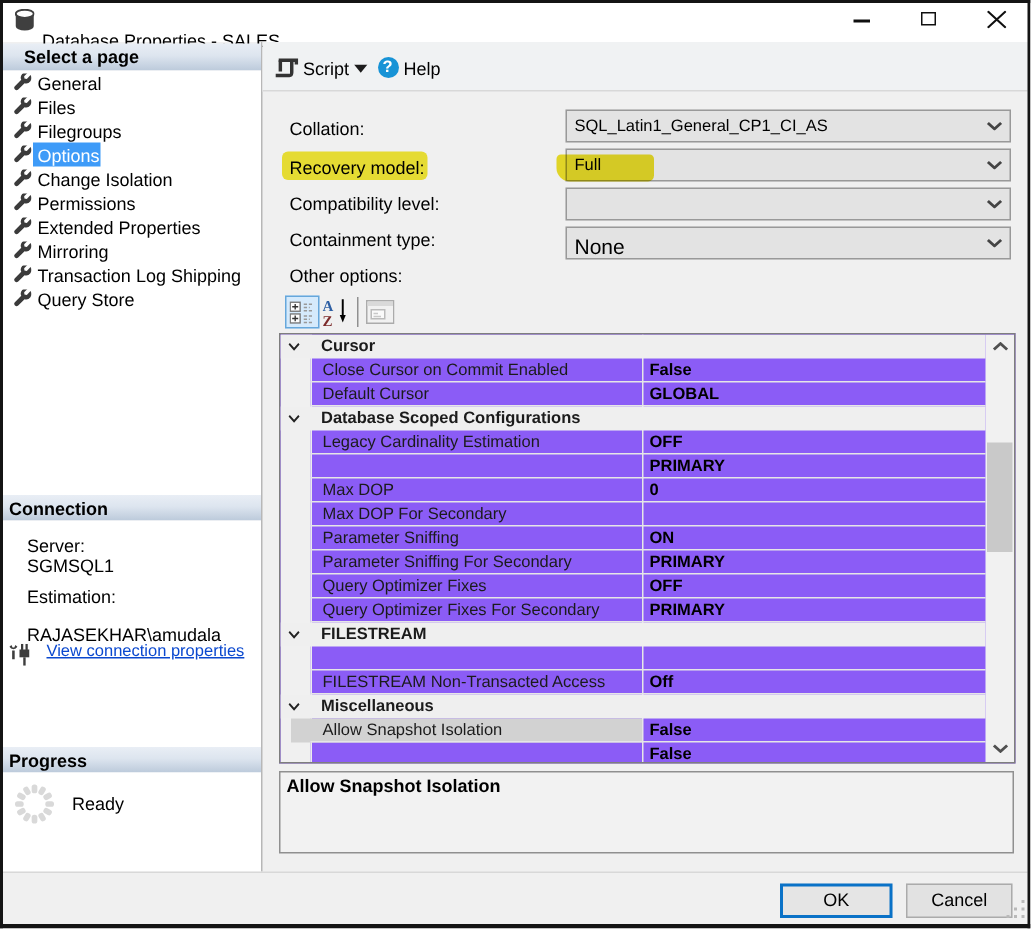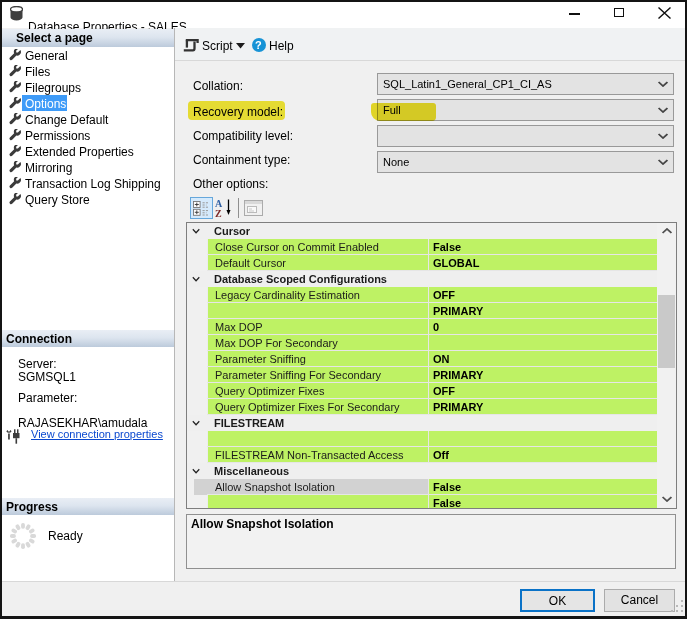--- a/index.html
+++ b/index.html
@@ -49,21 +49,21 @@
         <path fill="#3b3b3b" d="M12.3 1.1 L9.6 3.9 L7.9 3.7 L7.7 2.0 L10.4 -0.7 A3.9 3.9 0 0 0 5.6 4.6 L1.0 9.2 A1.7 1.7 0 0 0 3.4 11.6 L8.0 7.0 A3.9 3.9 0 0 0 12.3 1.1 Z"></path>
       </svg>
     </div>
 <div class="a" style="left:22px;top:95px;width:45px;height:16px;background:#3e9bf8;"></div>
 <div class="a t12" style="left:25px;top:97px;color:#fff;">Options</div>
 <div class="a" style="left:9px;top:113px;">
       <svg width="12" height="12" viewBox="0 0 13 13">
         <path fill="#3b3b3b" d="M12.3 1.1 L9.6 3.9 L7.9 3.7 L7.7 2.0 L10.4 -0.7 A3.9 3.9 0 0 0 5.6 4.6 L1.0 9.2 A1.7 1.7 0 0 0 3.4 11.6 L8.0 7.0 A3.9 3.9 0 0 0 12.3 1.1 Z"></path>
       </svg>
     </div>
-<div class="a t12" style="left:25px;top:113px;">Change Default</div>
+<div class="a t12" style="left:25px;top:113px;">Change Isolation</div>
 <div class="a" style="left:9px;top:129px;">
       <svg width="12" height="12" viewBox="0 0 13 13">
         <path fill="#3b3b3b" d="M12.3 1.1 L9.6 3.9 L7.9 3.7 L7.7 2.0 L10.4 -0.7 A3.9 3.9 0 0 0 5.6 4.6 L1.0 9.2 A1.7 1.7 0 0 0 3.4 11.6 L8.0 7.0 A3.9 3.9 0 0 0 12.3 1.1 Z"></path>
       </svg>
     </div>
 <div class="a t12" style="left:25px;top:129px;">Permissions</div>
 <div class="a" style="left:9px;top:145px;">
       <svg width="12" height="12" viewBox="0 0 13 13">
         <path fill="#3b3b3b" d="M12.3 1.1 L9.6 3.9 L7.9 3.7 L7.7 2.0 L10.4 -0.7 A3.9 3.9 0 0 0 5.6 4.6 L1.0 9.2 A1.7 1.7 0 0 0 3.4 11.6 L8.0 7.0 A3.9 3.9 0 0 0 12.3 1.1 Z"></path>
       </svg>
@@ -84,21 +84,21 @@
 <div class="a" style="left:9px;top:193px;">
       <svg width="12" height="12" viewBox="0 0 13 13">
         <path fill="#3b3b3b" d="M12.3 1.1 L9.6 3.9 L7.9 3.7 L7.7 2.0 L10.4 -0.7 A3.9 3.9 0 0 0 5.6 4.6 L1.0 9.2 A1.7 1.7 0 0 0 3.4 11.6 L8.0 7.0 A3.9 3.9 0 0 0 12.3 1.1 Z"></path>
       </svg>
     </div>
 <div class="a t12" style="left:25px;top:193px;">Query Store</div>
 <div class="a hdr" style="left:2px;top:330px;width:172px;height:17px;">Connection</div>
 <div class="a" style="left:2px;top:347px;width:172px;height:234px;background:#fff;"></div>
 <div class="a t12" style="left:18px;top:357px;">Server:</div>
 <div class="a t12" style="left:18px;top:370px;">SGMSQL1</div>
-<div class="a t12" style="left:18px;top:391px;">Parameter:</div>
+<div class="a t12" style="left:18px;top:391px;">Estimation:</div>
 <div class="a t12" style="left:18px;top:404px;margin-top:12px;">RAJASEKHAR\amudala</div>
 <svg class="a" style="left:6px;top:429px;" width="15" height="16" viewBox="0 0 15 16">
 <g fill="#3d3d3d">
 <path d="M0.3 2.2 L1.6 1.0 L2.4 2.6 L3.5 2.6 L4.3 1.0 L5.6 2.2 A3 3 0 0 1 0.3 2.2 Z M2.1 4.6 H3.8 V10.5 H2.1 Z"></path>
 <rect x="8.0" y="0.3" width="1.5" height="4"></rect>
 <rect x="11.0" y="0.3" width="1.5" height="4"></rect>
 <rect x="7.0" y="4.0" width="6.5" height="5.2"></rect>
 <rect x="9.5" y="9.2" width="1.6" height="5.5"></rect>
 </g>
     </svg>
@@ -155,21 +155,21 @@
         <polyline points="1,1 5,5 9,1" fill="none" stroke="#444" stroke-width="1.7" transform="scale(1.1,1)"></polyline>
       </svg>
     </div>
 <div class="a combo" style="left:377px;top:125px;width:297px;height:22px;"></div>
 <div class="a" style="left:657px;top:133px;">
       <svg width="11" height="6" viewBox="0 0 10 6">
         <polyline points="1,1 5,5 9,1" fill="none" stroke="#444" stroke-width="1.7" transform="scale(1.1,1)"></polyline>
       </svg>
     </div>
 <div class="a combo" style="left:377px;top:151px;width:297px;height:22px;"></div>
-<div class="a" style="left:383px;top:156px;font-size:11px;color:#000;white-space:nowrap;">None</div>
+<div class="a" style="left:383px;top:156px;font-size:14px;color:#000;white-space:nowrap;">None</div>
 <div class="a" style="left:657px;top:159px;">
       <svg width="11" height="6" viewBox="0 0 10 6">
         <polyline points="1,1 5,5 9,1" fill="none" stroke="#444" stroke-width="1.7" transform="scale(1.1,1)"></polyline>
       </svg>
     </div>
 <div class="a" style="left:188px;top:101px;width:97px;height:19px;background:#f4e936;mix-blend-mode:multiply;border-radius:4px;"></div>
 <div class="a" style="left:371px;top:103px;width:65px;height:18px;background:#eee229;mix-blend-mode:multiply;border-radius:3px 3px 4px 9px;"></div>
 <div class="a" style="left:190px;top:197px;width:23px;height:22px;background:#d5eafc;border:1px solid #66a7db;box-sizing:border-box;"></div>
 <svg class="a" style="left:193px;top:200px;" width="16" height="16" viewBox="0 0 16 16">
 <g>
@@ -186,21 +186,21 @@
 <path d="M13.5 1.5 V13.5" stroke="#000" stroke-width="1.3"></path>
 <path d="M11.5 12 L13.5 17 L15.5 12 Z" fill="#000"></path>
 </svg>
 <div class="a" style="left:238px;top:198px;width:1px;height:20px;background:#909090;"></div>
 <svg class="a" style="left:244px;top:200px;" width="19" height="16" viewBox="0 0 19 16">
 <rect x="0.5" y="0.5" width="18" height="15" fill="#f1f1f1" stroke="#ababab"></rect>
 <rect x="1" y="1" width="17" height="3" fill="#d9d9d9"></rect>
 <rect x="3.5" y="6.5" width="9" height="6" fill="#fafafa" stroke="#bbb"></rect>
 <path d="M5 9 H8 M5 11 H10" stroke="#c8c8c8"></path>
 </svg>
-<div class="a" style="left:186px;top:222px;width:491px;height:287px;background:#bef264;border:1px solid #7e7e7e;box-sizing:border-box;overflow:hidden;">
+<div class="a" style="left:186px;top:222px;width:491px;height:287px;background:#8b5cf6;border:1px solid #7e7e7e;box-sizing:border-box;overflow:hidden;">
 <div class="a" style="left:0;top:0;width:20px;height:285px;background:#f0f0f0;"></div>
 <div class="a" style="left:20px;top:0;width:1px;height:285px;background:#ececec;"></div>
 <div class="a" style="left:241px;top:0;width:1px;height:285px;background:#e6e6e6;"></div>
 <div class="a" style="left:0;top:0px;width:470px;height:16px;background:#efefef;"></div>
 <div class="a" style="left:5px;top:5px;">
         <svg width="9" height="6" viewBox="0 0 10 6">
           <polyline points="1,1 5,5 9,1" fill="none" stroke="#222" stroke-width="1.5" transform="scale(0.9,1)"></polyline>
         </svg>
       </div>
 <div class="a t11 b" style="left:27px;top:2px;">Cursor</div>

